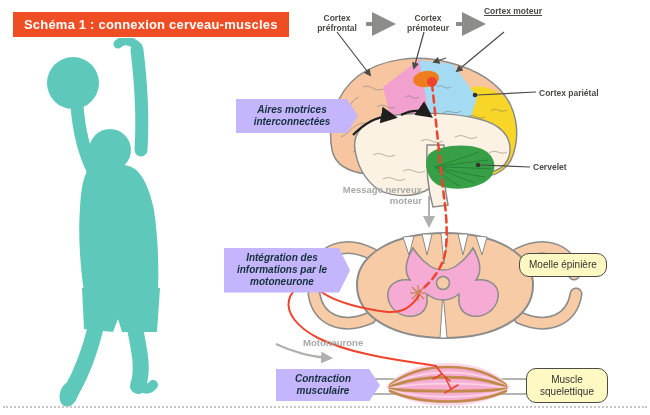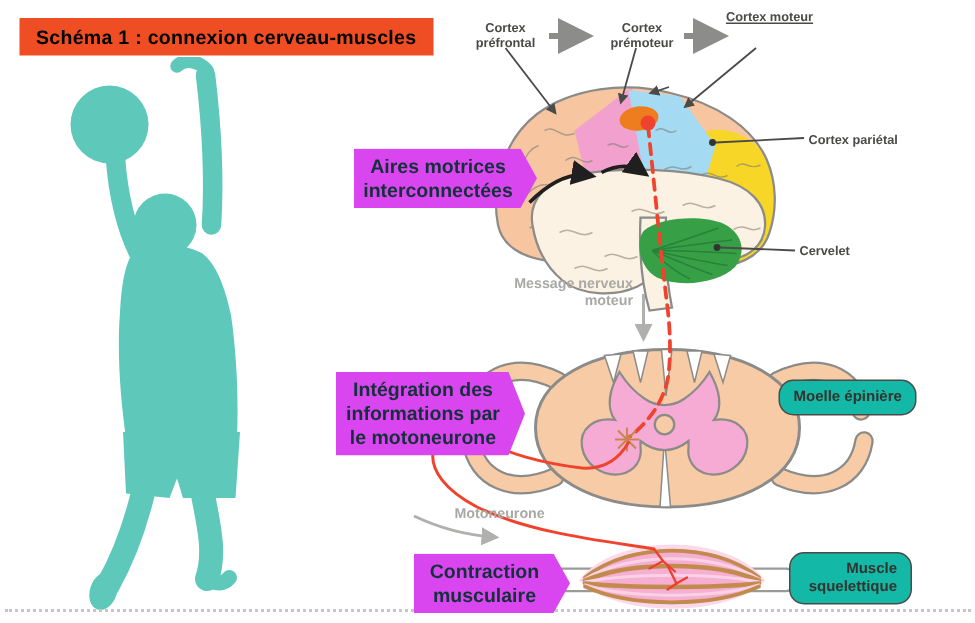--- a/index.html
+++ b/index.html
@@ -1,34 +1,34 @@
 <!DOCTYPE html>
 <html><head>
 <meta charset="utf-8">
 <style>
   html,body{margin:0;padding:0;background:#fff;}
   .canvas{position:relative;width:650px;height:415px;background:#ffffff;overflow:hidden;
           font-family:"Liberation Sans",sans-serif;}
   .abs{position:absolute;}
   
-  .banner{left:13px;top:12px;background:#EF4E25;color:#000000;font-weight:bold;
+  .banner{left:13px;top:12px;background:#EF4E25;color:#ffffff;font-weight:bold;
           font-size:13px;padding:5px 11px 5px 11px;letter-spacing:.2px;z-index:6;}
   
   .lbl{color:#4A4A48;font-size:8.5px;font-weight:600;line-height:1.18;text-align:center;z-index:6;}
   .lbl.nowrap{white-space:nowrap;}
   
   .flow{color:#A8A8A6;font-size:9.5px;font-weight:bold;line-height:1.18;z-index:6;}
   
-  .chip{background:#d946ef;color:#14303A;font-size:13px;font-weight:bold;
+  .chip{background:#c4b5fd;color:#14303A;font-size:10px;font-weight:bold;font-style:italic;
         text-align:center;line-height:1.22;display:flex;align-items:center;justify-content:center;
         padding:4px 16px 4px 6px;z-index:6;
         clip-path:polygon(0 0,calc(100% - 11px) 0,100% 50%,calc(100% - 11px) 100%,0 100%);}
   
-  .tag{background:#14b8a6;border:1.7px solid #4A4A48;border-radius:10px;color:#33332F;
-       font-size:10px;font-weight:bold;text-align:right;line-height:1.15;
+  .tag{background:#fef9c3;border:1.7px solid #4A4A48;border-radius:10px;color:#33332F;
+       font-size:10px;font-weight:normal;text-align:center;line-height:1.15;
        padding:5px 9px;z-index:6;}
   .dotline{left:3px;top:406px;width:644px;border-top:2px dotted #C6C6C4;z-index:2;}
   svg{display:block;}
 </style>
 </head>
 <body>
 
 <div class="canvas">
 
   <div class="abs banner">Schéma 1 : connexion cerveau-muscles</div>

